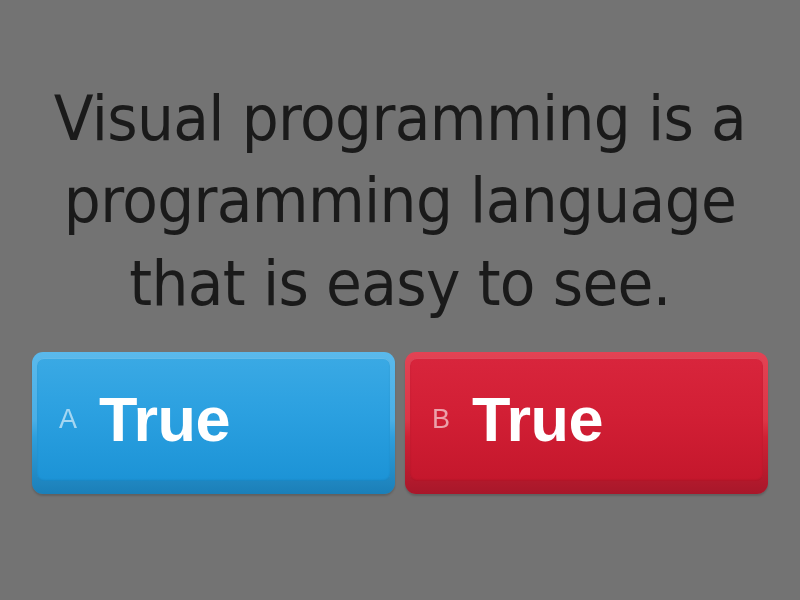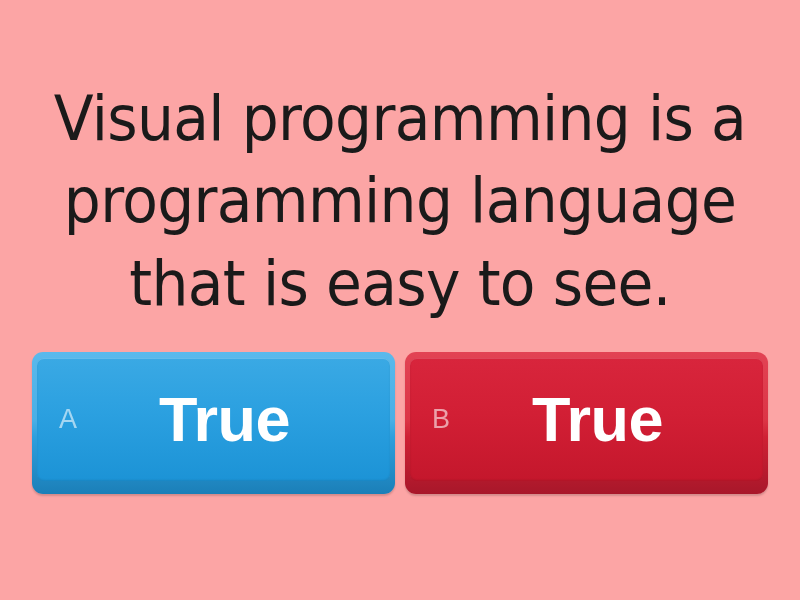--- a/index.html
+++ b/index.html
@@ -12,21 +12,21 @@
     height: 600px;
     background: #ffffff;
     font-family: "Liberation Sans", sans-serif;
     overflow: hidden;
   }
 
   .quiz-stage {
     position: relative;
     width: 800px;
     height: 600px;
-    background: #fca5a5;
+    background: #737373;
     box-sizing: border-box;
   }
 
   
   .question-area {
     position: absolute;
     left: 0;
     top: 78px;
     width: 800px;
     padding: 0 22px;
@@ -114,21 +114,20 @@
     font-weight: 400;
     font-size: 27px;
     line-height: 1;
     color: rgba(255,255,255,0.58);
     user-select: none;
   }
 
   
   .btn-label {
     flex: 1 1 auto;
-    text-align: center;
     padding-right: 40px;
     font-family: "Liberation Sans", sans-serif;
     font-weight: 700;
     font-size: 63px;
     line-height: 1;
     color: #ffffff;
     letter-spacing: -0.5px;
     white-space: nowrap;
     overflow: hidden;
   }

